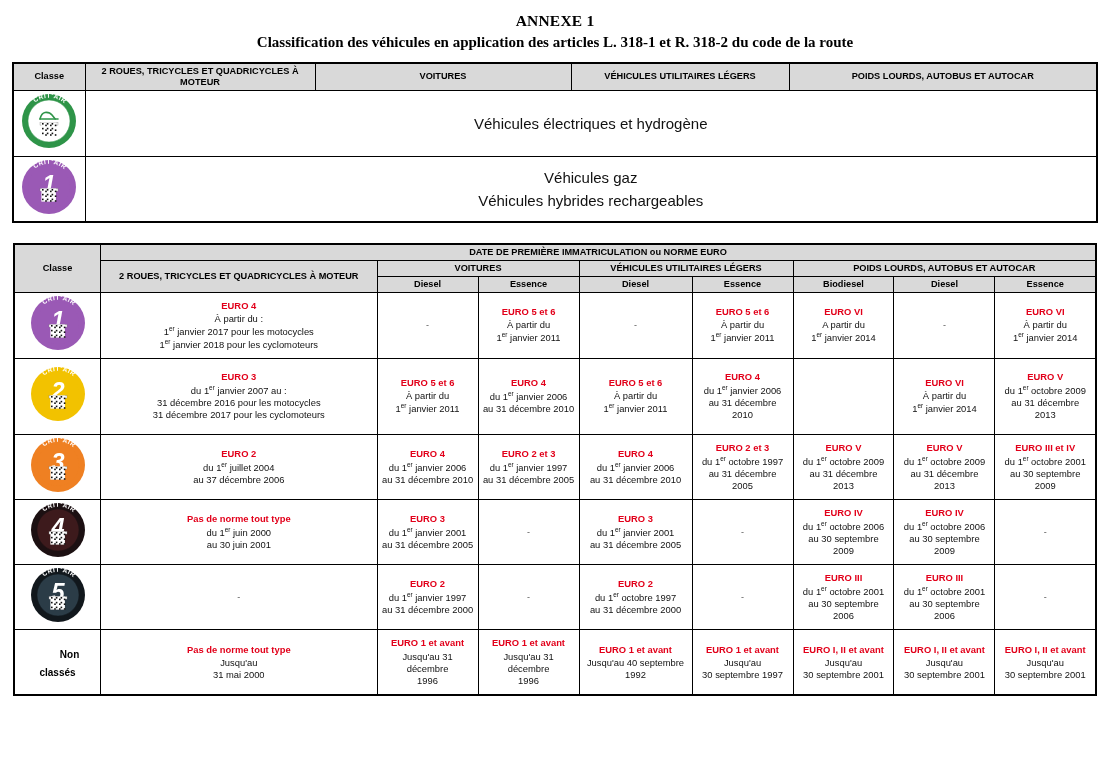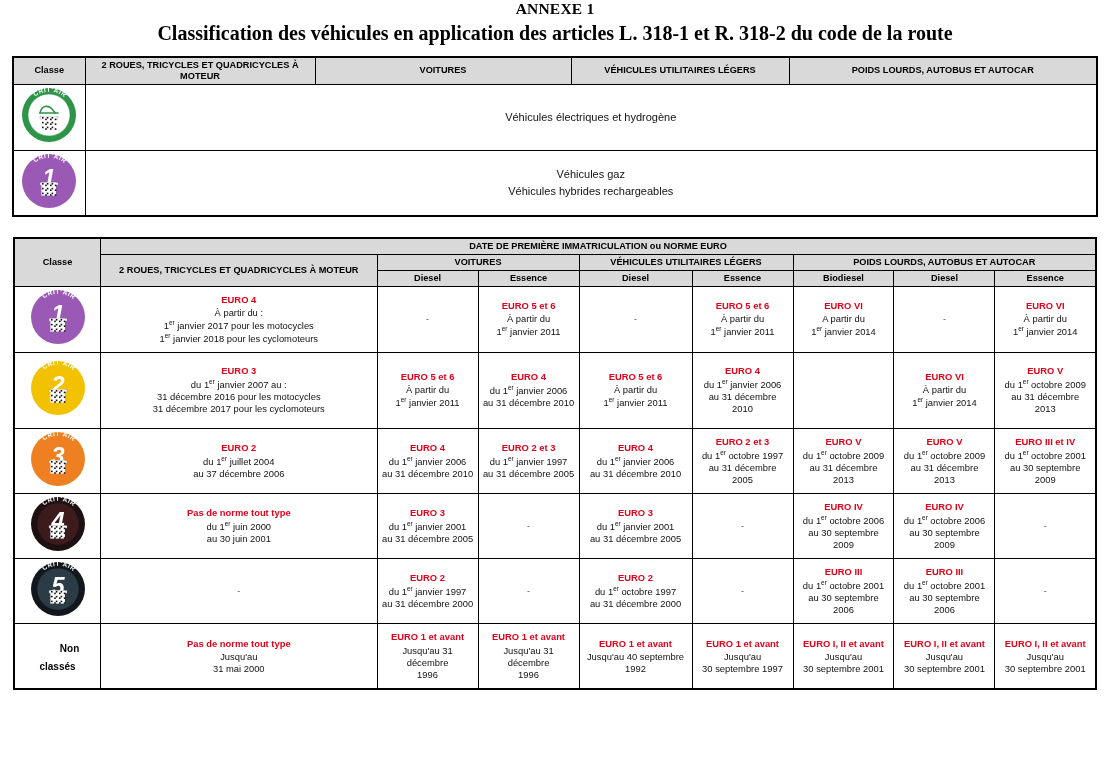--- a/index.html
+++ b/index.html
@@ -11,32 +11,33 @@
     width: 1110px;
     height: 762px;
     font-family: "Liberation Serif", serif;
     color: #000000;
     overflow: hidden;
   }
 
   
   .title-block {
     text-align: center;
+    padding-top: 12px;
   }
   .doc-title {
     font-family: "Liberation Serif", serif;
     font-weight: bold;
     font-size: 15.5px;
     letter-spacing: .2px;
     margin: 0 0 4px 0;
   }
   .doc-subtitle {
     font-family: "Liberation Serif", serif;
     font-weight: bold;
-    font-size: 20px;
+    font-size: 15px;
     margin: 0 0 11px 0;
   }
 
   
   .tbl {
     border-collapse: collapse;
     table-layout: fixed;
     margin: 0 auto;
     width: 1084px;
     background: #fff;
@@ -82,21 +83,21 @@
     font-family: "Liberation Sans", sans-serif;
     font-weight: bold;
     font-size: 10px;
     text-align: center;
     margin-left: 24px;
   }
 
   
   .t1-merged {
     text-align: center;
-    font-size: 11px;
+    font-size: 15px;
     line-height: 1.55;
     font-family: "Liberation Sans", sans-serif;
   }
 
   
   .table-gap { height: 20px; }
 
   
   .vignette {
     width: 56px;

